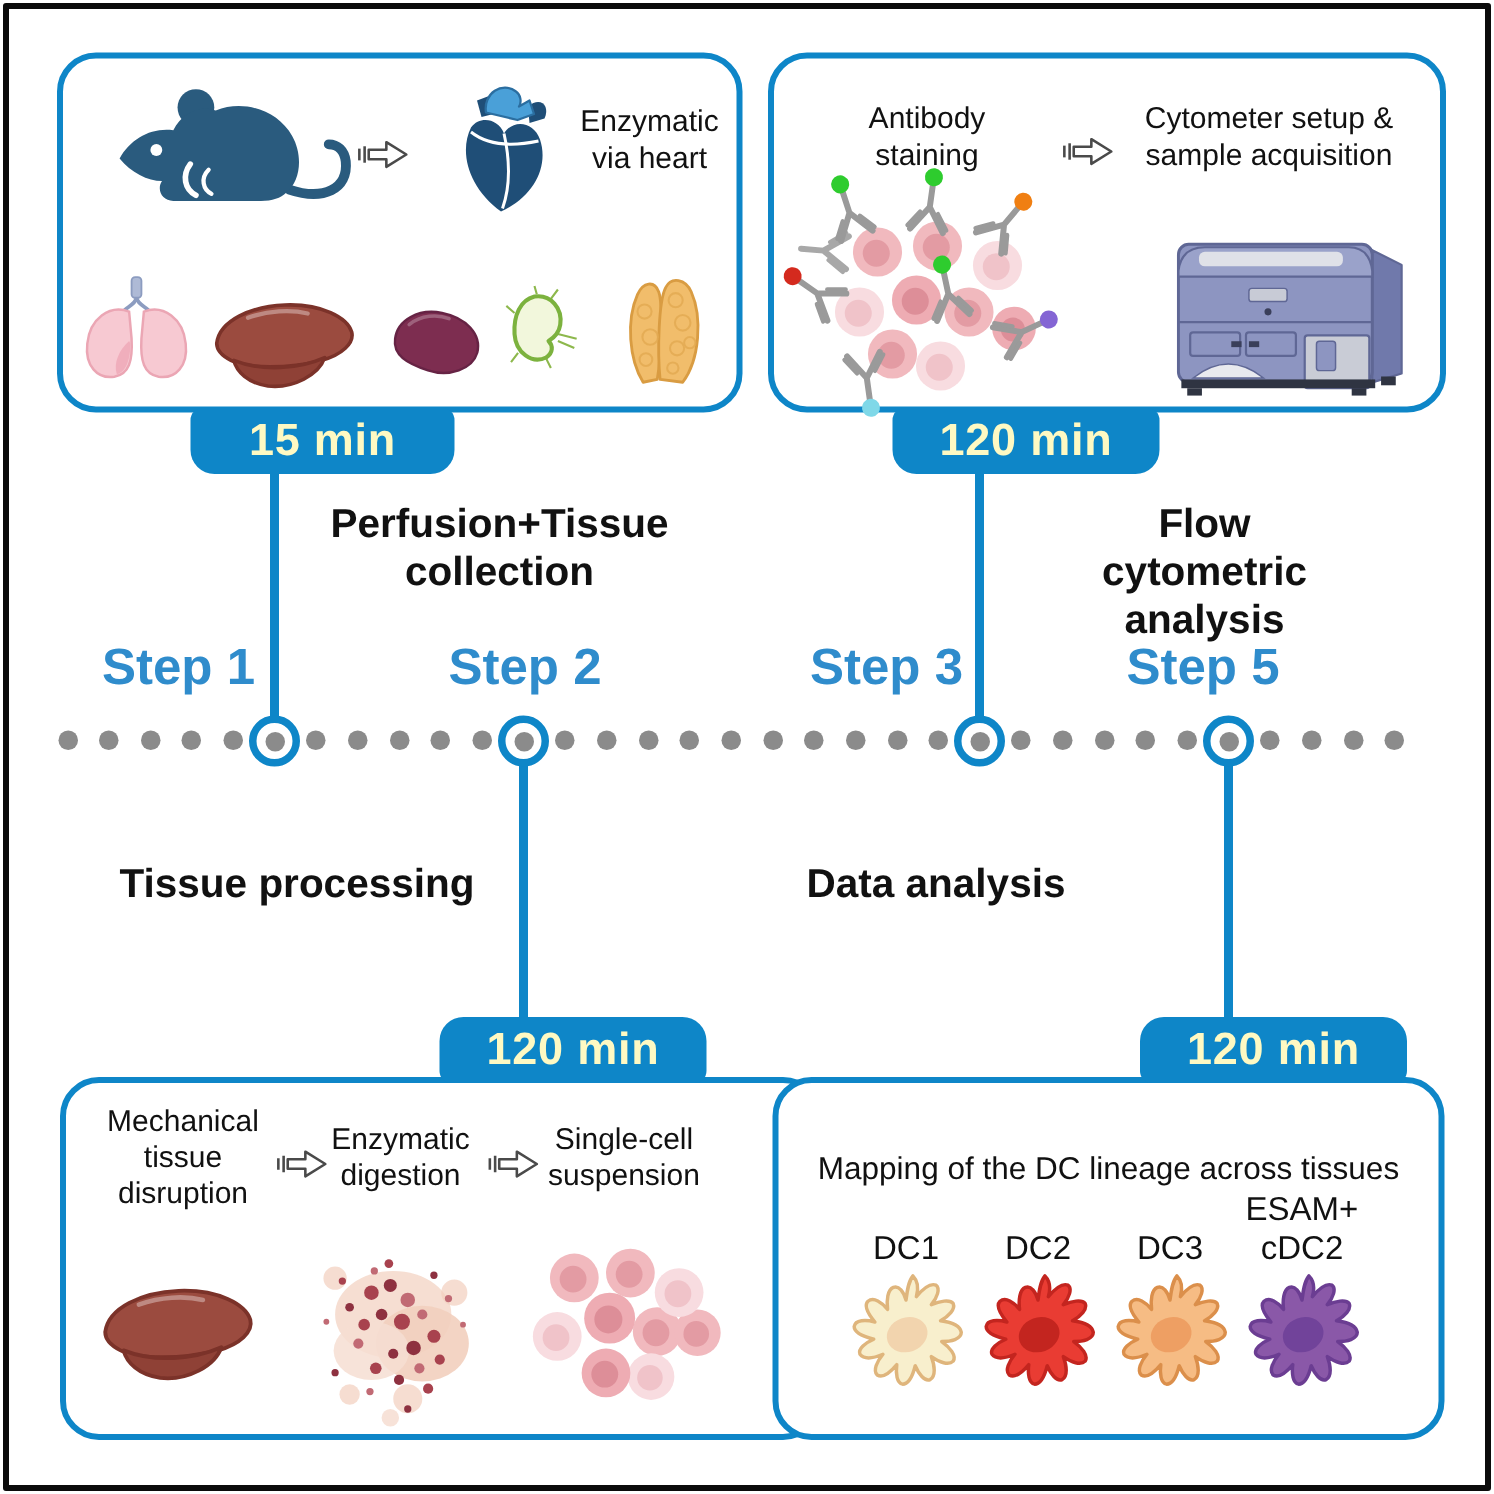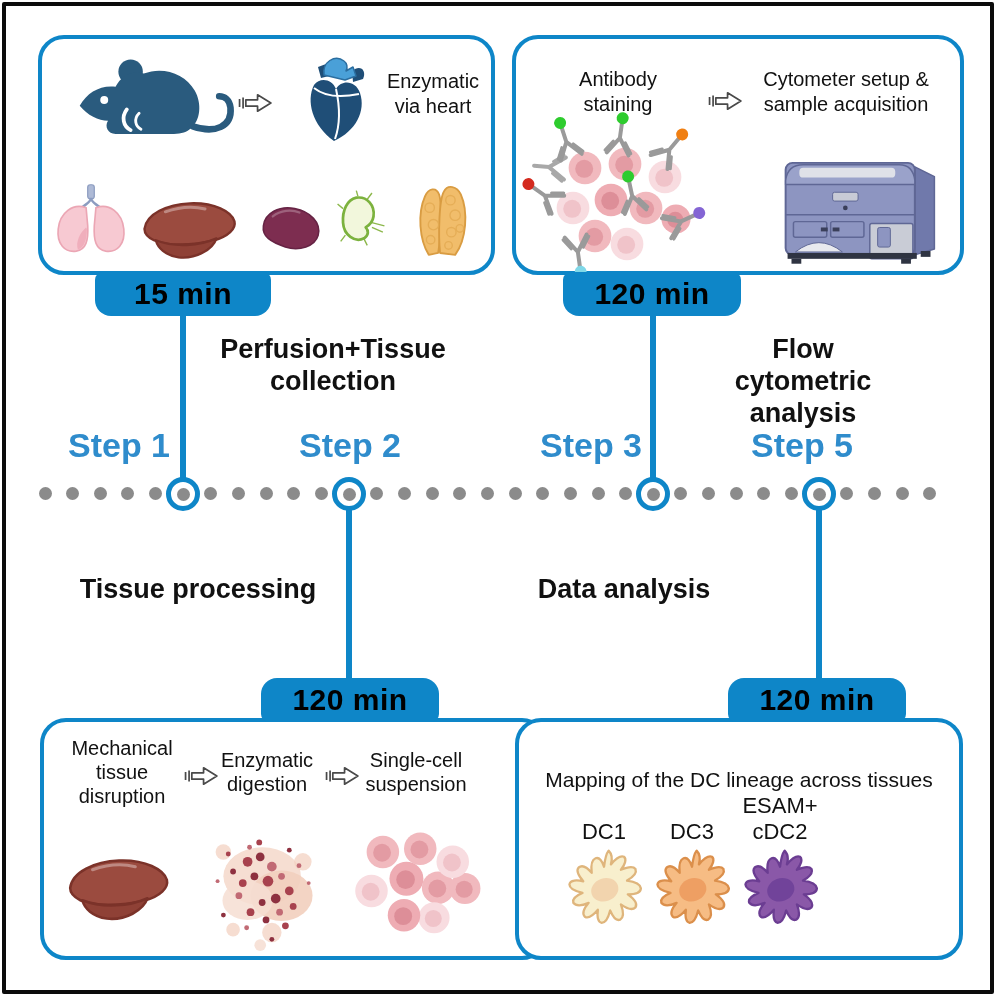--- a/index.html
+++ b/index.html
@@ -12,22 +12,22 @@
          font-family:"Liberation Sans", sans-serif;color:#111;}
   .frame{position:absolute;inset:2px;border:4px solid #0b0b0b;border-radius:2px;z-index:0;}
 
   .panel{position:absolute;background:#fff;border:4.5px solid var(--accent);border-radius:26px;z-index:2;box-sizing:border-box;}
   #panel-collection{left:38px;top:35px;width:457px;height:240px;}
   #panel-staining{left:512px;top:35px;width:452px;height:240px;}
   #panel-processing{left:40px;top:718px;width:508px;height:242px;}
   #panel-analysis{left:515px;top:718px;width:448px;height:242px;}
   .panel *{position:absolute;}
 
-  .badge{position:absolute;background:var(--accent);color:#000000;font-weight:bold;font-size:30px;
-         display:flex;align-items:center;justify-content:center;z-index:4;letter-spacing:.5px;}
+  .badge{position:absolute;background:var(--accent);color:#fef9c3;font-weight:bold;font-size:30px;
+         display:flex;align-items:center;justify-content:center;z-index:4;letter-spacing:.5px;margin-left:32px;}
   .badge.top{border-radius:8px 8px 16px 16px;}
   .badge.bottom{border-radius:16px 16px 8px 8px;}
   #badge-step1{left:95px;top:272px;width:176px;height:44px;}
   #badge-step3{left:563px;top:272px;width:178px;height:44px;}
   #badge-step2{left:261px;top:678px;width:178px;height:44px;}
   #badge-step4{left:728px;top:678px;width:178px;height:44px;}
 
   .connector{position:absolute;width:6px;background:var(--accent);z-index:1;}
   #conn-1{left:180px;top:314px;height:166px;}
   #conn-3{left:650px;top:314px;height:166px;}
@@ -394,20 +394,26 @@
   <div class="panel" id="panel-analysis">
     <div id="analysis-title">Mapping of the DC lineage across tissues</div>
     <div id="dc-columns">
       <div class="dc-col">
         <div class="dc-label">DC1</div>
         <svg class="dc-svg" viewBox="0 0 112 112" style="--body: #f8efcd; --nuc: #f2d4ae; --stroke: #dfb57c;">
             <use href="#sym-dc"></use>
           </svg>
       </div>
       <div class="dc-col">
+        <div class="dc-label">DC2</div>
+        <svg class="dc-svg" viewBox="0 0 112 112" style="--body: #e93c33; --nuc: #c3251f; --stroke: #c3251f;">
+            <use href="#sym-dc"></use>
+          </svg>
+      </div>
+      <div class="dc-col">
         <div class="dc-label">DC3</div>
         <svg class="dc-svg" viewBox="0 0 112 112" style="--body: #f6bc84; --nuc: #ee9f63; --stroke: #db8f4b;">
             <use href="#sym-dc"></use>
           </svg>
       </div>
       <div class="dc-col">
         <div class="dc-label">ESAM+
 cDC2</div>
         <svg class="dc-svg" viewBox="0 0 112 112" style="--body: #8a58a8; --nuc: #71439a; --stroke: #6b3d92;">
             <use href="#sym-dc"></use>

